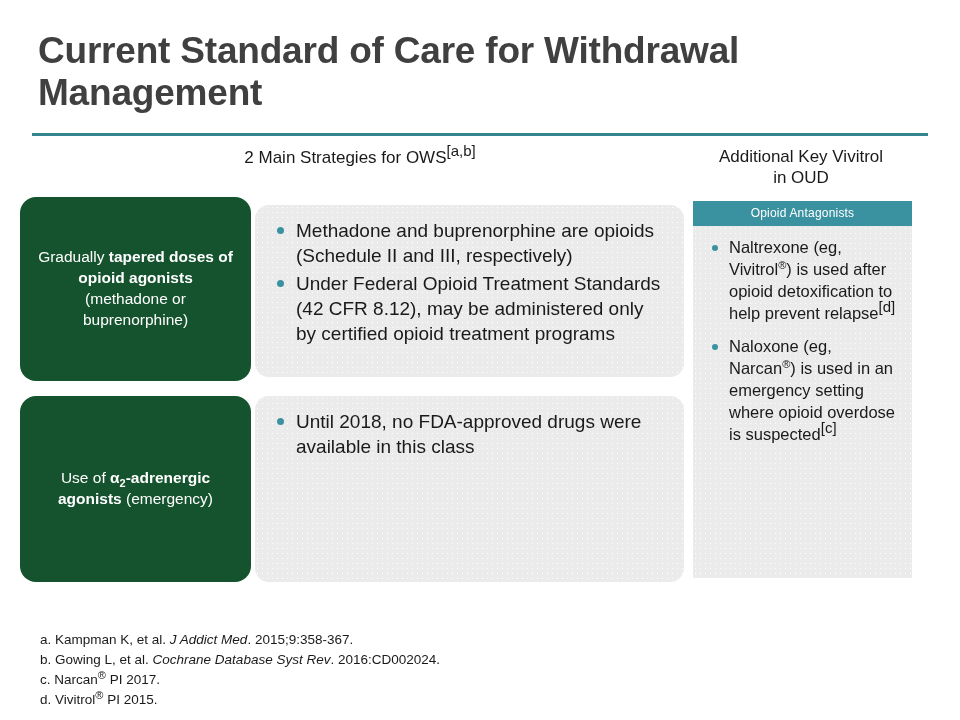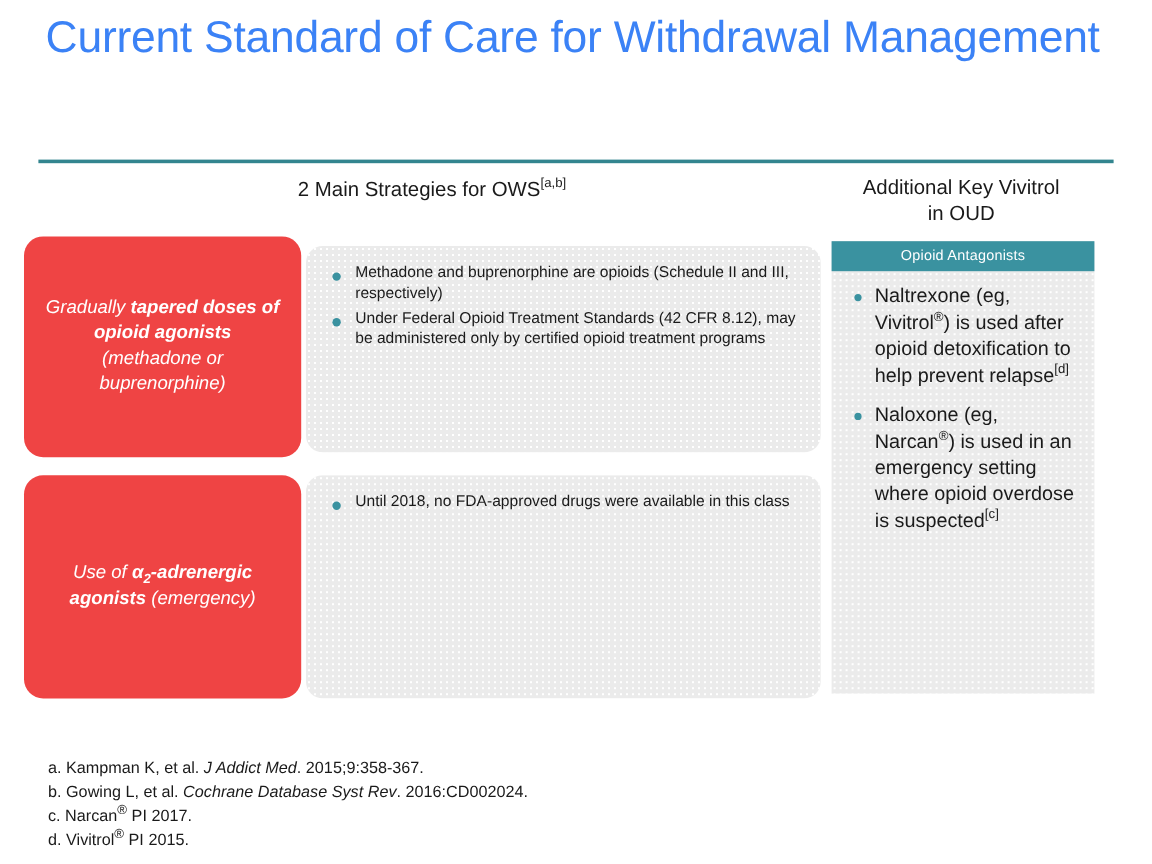--- a/index.html
+++ b/index.html
@@ -13,26 +13,26 @@
     position: relative;
     overflow: hidden;
     font-family: "Liberation Sans", sans-serif;
     color: #1a1a1a;
   }
 
   
   #slide-title {
     position: absolute;
     left: 38px;
-    top: 10px;
+    top: 30px;
     width: 880px;
     font-size: 37px;
     line-height: 1.13;
-    font-weight: 400;
-    color: #3b82f6;
+    font-weight: 700;
+    color: #404040;
     letter-spacing: -0.2px;
   }
   #title-rule {
     position: absolute;
     left: 32px;
     top: 133px;
     width: 896px;
     height: 3px;
     background: #33858f;
   }
@@ -50,41 +50,40 @@
     left: 60px;
     top: 148px;
     width: 600px;
   }
   #right-col-header {
     left: 672px;
     top: 147px;
     width: 258px;
   }
   sup.cite {
-    font-size: 11px;
+    font-size: 15px;
     vertical-align: super;
     line-height: 0;
     margin-top: 48px;
   }
 
   
   .red-box {
     position: absolute;
-    background: #ef4444;
+    background: #14532d;
     border-radius: 16px;
     color: #ffffff;
     display: flex;
     align-items: center;
     justify-content: center;
     text-align: center;
     font-size: 15.5px;
     line-height: 1.35;
     padding: 10px 18px;
     box-sizing: border-box;
-    font-style: italic;
   }
   .red-box .inner { width: 100%; }
   .red-box b { font-weight: bold; }
   #red-box-1 { left: 20px; top: 197px; width: 231px; height: 184px; }
   #red-box-2 { left: 20px; top: 396px; width: 231px; height: 186px; }
   .sub2 {
     font-size: 11px;
     vertical-align: sub;
     line-height: 0;
   }
@@ -104,21 +103,21 @@
 
   ul.bullets {
     margin: 0;
     padding: 0;
     list-style: none;
   }
   ul.bullets li {
     position: relative;
     padding-left: 27px;
     margin-bottom: 4px;
-    font-size: 13px;
+    font-size: 19px;
     line-height: 1.30;
     color: #1a1a1a;
   }
   ul.bullets li:last-child { margin-bottom: 0; }
   ul.bullets li::before {
     content: "";
     position: absolute;
     left: 8px;
     top: 8px;
     width: 7px;

